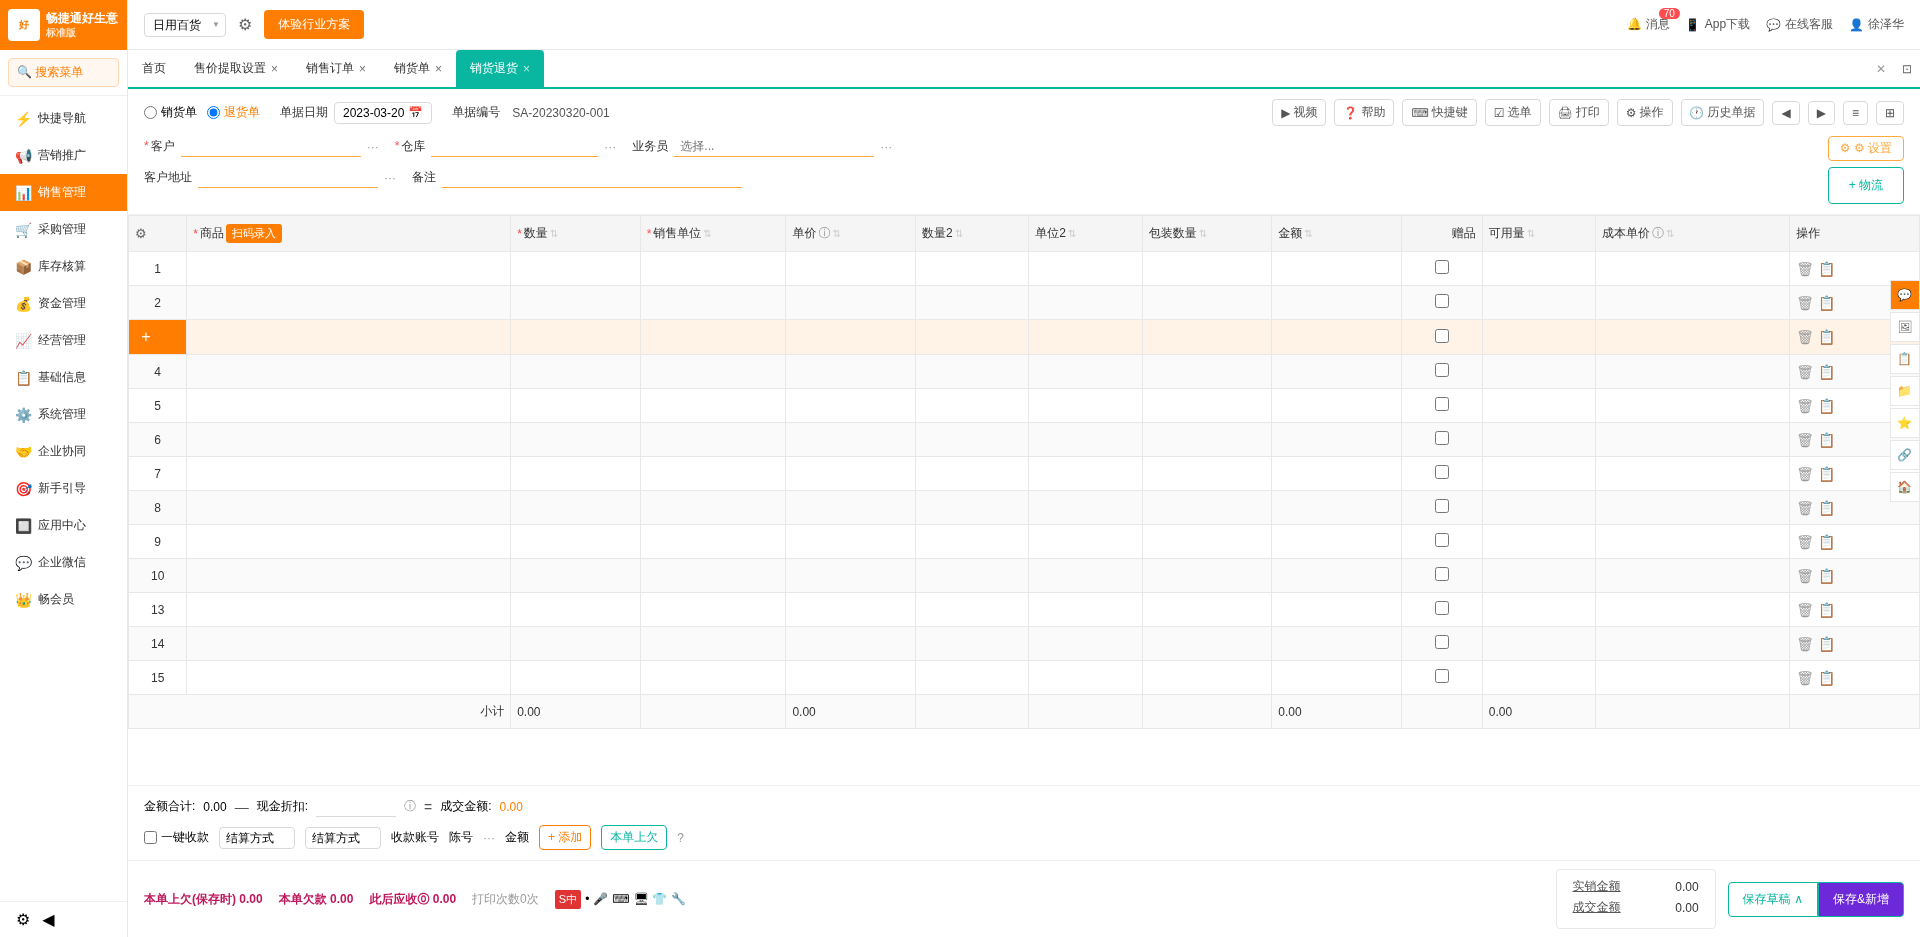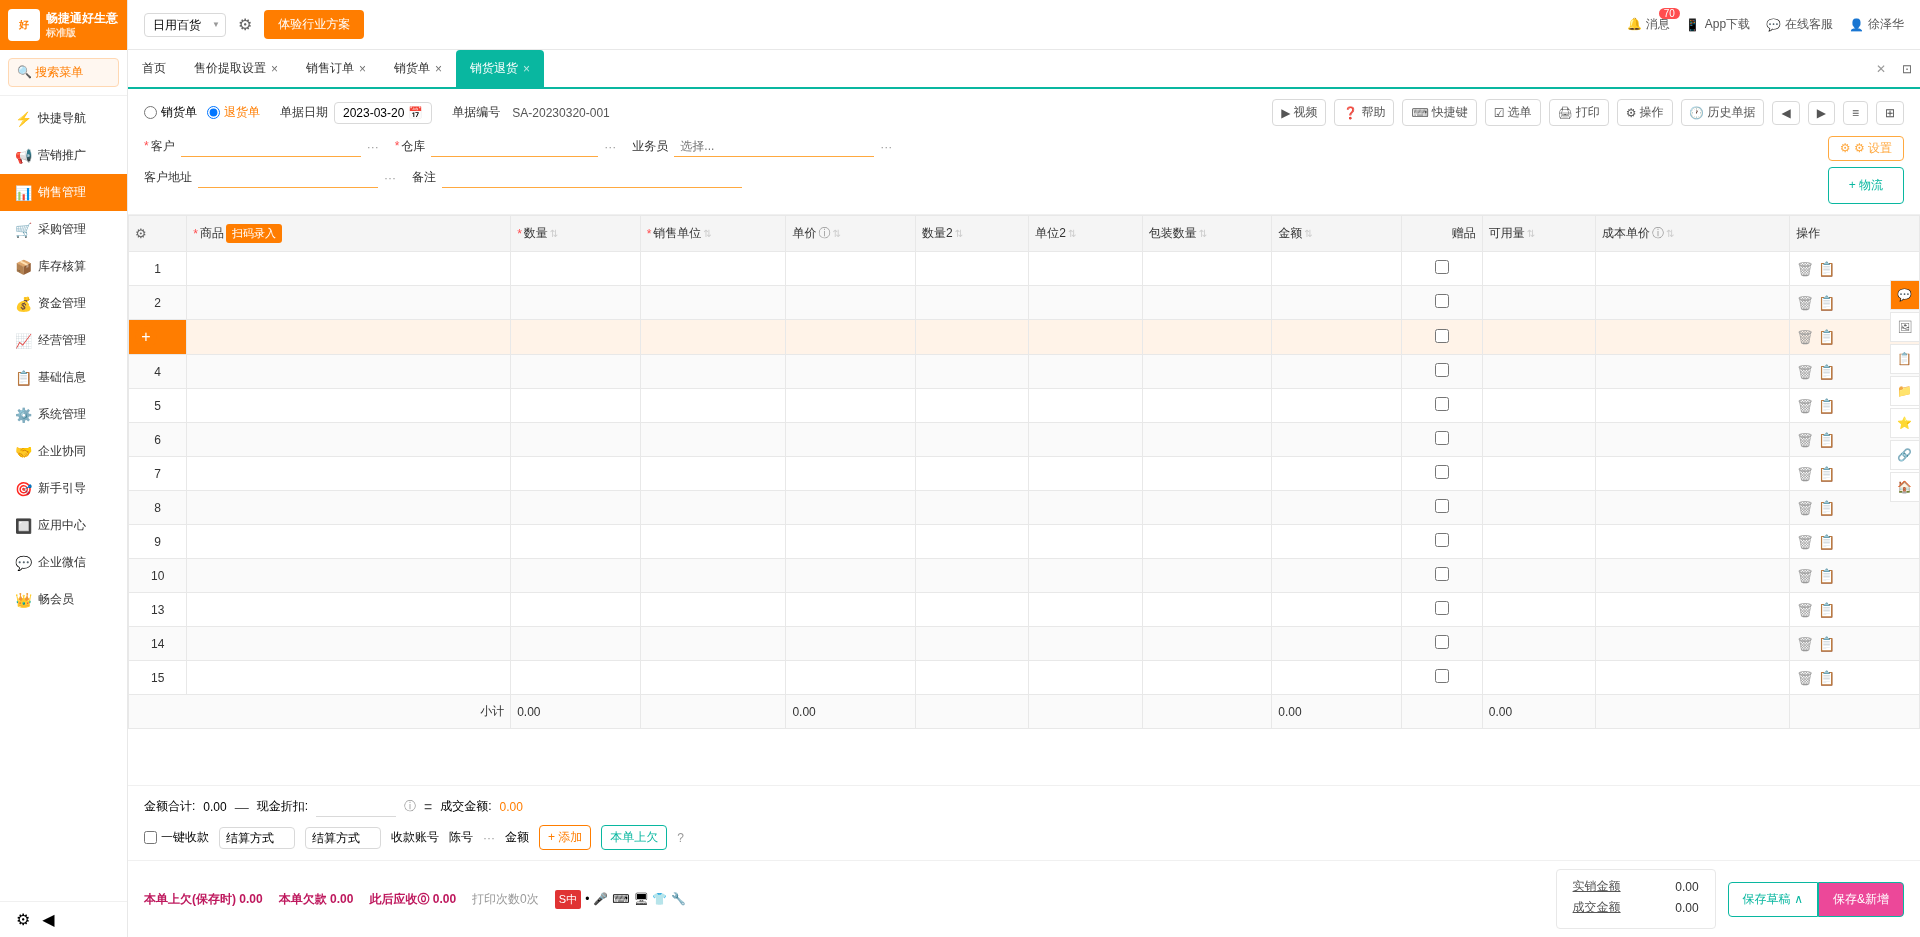--- a/index.html
+++ b/index.html
@@ -96,21 +96,21 @@
 
     
     .summary-panel { background: #fff; border: 1px solid #e8e8e8; border-radius: 4px; padding: 8px 16px; min-width: 160px; }
     .summary-row { display: flex; justify-content: space-between; align-items: center; gap: 20px; margin-bottom: 4px; }
     .summary-label { color: #555; text-decoration: underline; }
     .summary-value { color: #333; font-weight: 500; }
 
     
     .save-btns { display: flex; gap: 0; }
     .save-draft-btn { background: #fff; border: 1px solid #09b7a0; color: #09b7a0; border-radius: 4px 0 0 4px; padding: 8px 14px; cursor: pointer; font-size: 13px; }
-    .save-new-btn { background: #ec4899; border: 1px solid #09b7a0; color: #fff; border-radius: 0 4px 4px 0; padding: 8px 14px; cursor: pointer; font-size: 13px; }
+    .save-new-btn { background: #6d28d9; border: 1px solid #09b7a0; color: #fff; border-radius: 0 4px 4px 0; padding: 8px 14px; cursor: pointer; font-size: 13px; }
 
     .tabs-container { display: flex; align-items: center; background: #fff; border-bottom: 2px solid #09b7a0; padding: 0; }
     .tab-item { padding: 10px 14px; cursor: pointer; color: #333; display: flex; align-items: center; gap: 5px; font-size: 13px; white-space: nowrap; }
     .tab-item.active { background: #09b7a0; color: #fff; border-radius: 4px 4px 0 0; }
     .tab-close-x { cursor: pointer; opacity: 0.7; font-size: 12px; }
     .tab-x-area { margin-left: auto; padding: 0 8px; cursor: pointer; color: #999; }
 
     .th-gear { cursor: pointer; font-size: 13px; color: #666; }
     .plus-row-btn { width: 22px; height: 22px; background: #ff7d00; border-radius: 50%; color: #fff; display: flex; align-items: center; justify-content: center; cursor: pointer; font-size: 16px; line-height: 1; }
 

